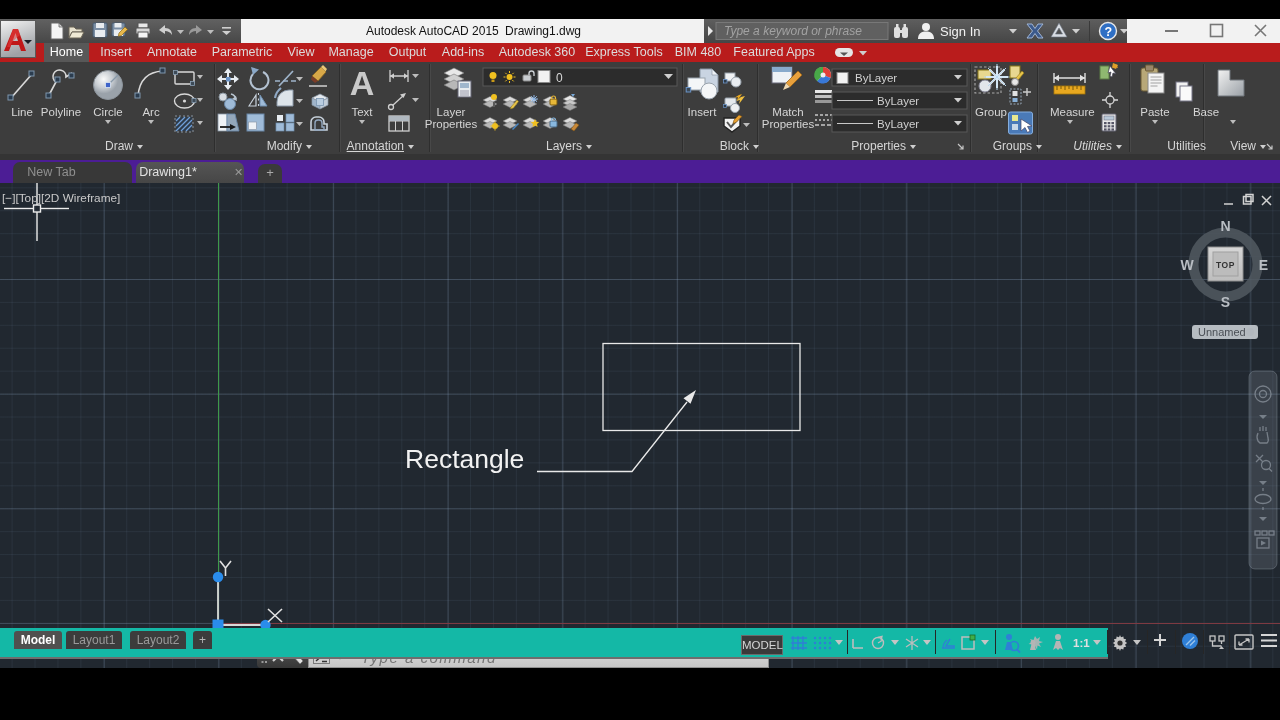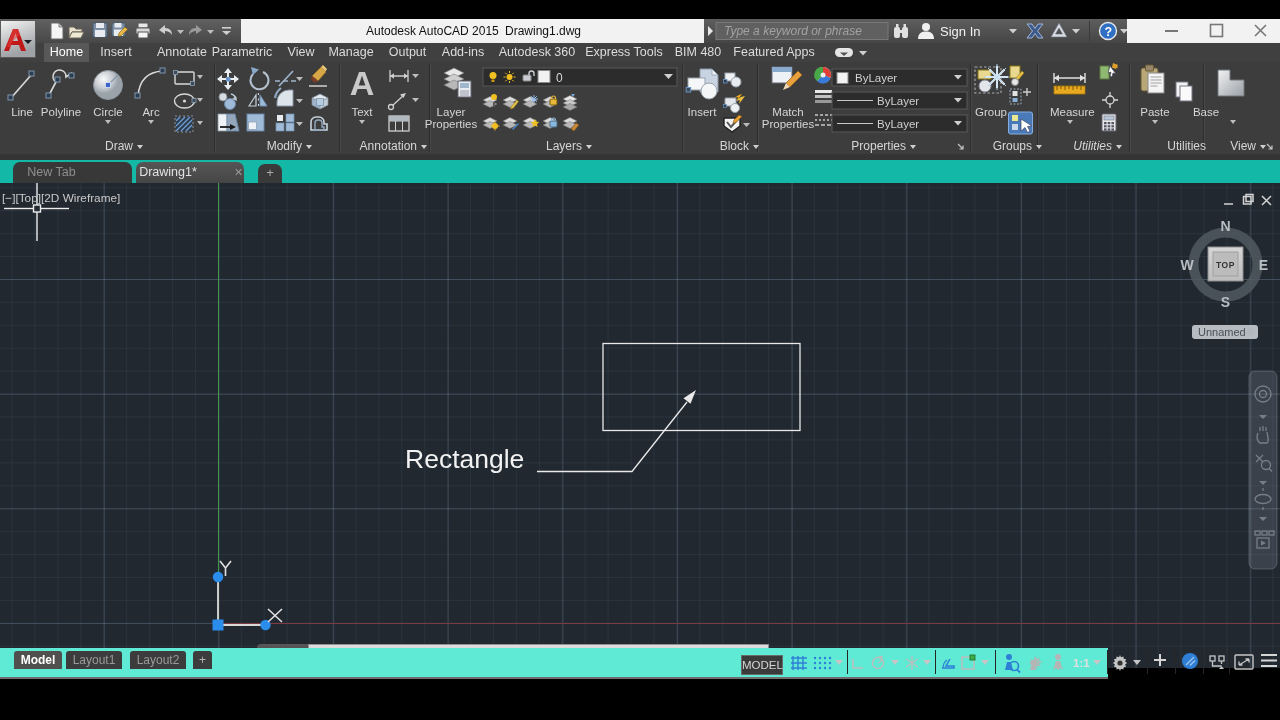--- a/index.html
+++ b/index.html
@@ -6,45 +6,45 @@
 #app{position:relative;width:1280px;height:720px;overflow:hidden;background:#000;
   font-family:"Liberation Sans",sans-serif;}
 .abs{position:absolute;}
 
 #titlebar{left:0;top:19px;width:1280px;height:24px;background:#f2f2f2;}
 #qat{left:0;top:0;width:241px;height:24px;background:linear-gradient(#616161,#474747);}
 #infocenter{left:704px;top:0;width:423px;height:24px;background:linear-gradient(#5e5e5e,#454545);}
 #logo{left:0;top:20px;width:36px;height:38px;background:linear-gradient(160deg,#f2f2f2,#9fa2a6 80%);border:1px solid #5a5a5a;z-index:5;}
 .titletext{top:5px;font-size:12px;color:#111;text-align:right;}
 
-#ribbontabs{left:0;top:43px;width:1280px;height:19px;background:#404040;}
+#ribbontabs{left:0;top:43px;width:1280px;height:19px;background:#b91c1c;}
 .rtab{position:absolute;top:0;height:19px;line-height:19px;font-size:12.5px;color:#dcdcdc;text-align:center;}
 .rtab.active{background:#585858;color:#fff;}
 
 #ribbon{left:0;top:62px;width:1280px;height:92px;background:#3d3d3d;}
 .psep{position:absolute;top:2px;width:2px;height:88px;border-left:1px solid #2e2e2e;border-right:1px solid #484848;}
 .plabel{position:absolute;top:77px;height:15px;line-height:15px;font-size:12px;color:#d6d6d6;text-align:right;white-space:nowrap;}
 .blabel{position:absolute;font-size:11.5px;color:#d6d6d6;text-align:center;white-space:nowrap;line-height:12px;}
 .dar{width:0;height:0;border-left:3.5px solid transparent;border-right:3.5px solid transparent;border-top:4px solid #cfcfcf;display:inline-block;vertical-align:middle;margin-left:4px;}
 .darf{position:absolute;width:0;height:0;border-left:3.5px solid transparent;border-right:3.5px solid transparent;border-top:4px solid #bdbdbd;}
 #strip2{left:0;top:154px;width:1280px;height:6px;background:#343434;}
 
-#filebar{left:0;top:160px;width:1280px;height:23px;background:#14b8a6;}
+#filebar{left:0;top:160px;width:1280px;height:23px;background:#4c1d95;}
 .ftab{position:absolute;top:2px;height:21px;border-radius:7px 7px 0 0;font-size:12.5px;text-align:center;}
 
 #canvas{left:0;top:183px;width:1280px;height:485px;background-color:#212830;
  background-image:
   linear-gradient(rgba(150,175,205,.22) 1px, transparent 1px),
   linear-gradient(90deg, rgba(150,175,205,.22) 1px, transparent 1px),
   linear-gradient(rgba(158,196,236,.07) 1px, transparent 1px),
   linear-gradient(90deg, rgba(158,196,236,.07) 1px, transparent 1px);
  background-size:114.67px 114.67px,114.67px 114.67px,22.93px 22.93px,22.93px 22.93px;
  background-position:0 96px,103.8px 0,0 4.3px,11.6px 0;}
 
-#statusbar{left:0;top:648px;width:1108px;height:31px;background:#5eead4;border-bottom:2px solid #6e6e6e;}
+#statusbar{left:0;top:628px;width:1108px;height:31px;background:#14b8a6;border-bottom:2px solid #6e6e6e;}
 .ltab{position:absolute;top:3px;height:18px;line-height:18px;font-size:12px;color:#9a9a9a;text-align:center;border-radius:3px 3px 0 0;}
 .sbtn{position:absolute;top:7px;height:20px;background:#3a3a3a;border:1px solid #2a2a2a;}
 #blackbottom{left:0;top:699px;width:1280px;height:21px;background:#000;}
 </style></head>
 <body>
 <div id="app">
 
   <div class="abs" id="titlebar">
     <div class="abs" id="qat">
       <svg width="241" height="24" style="position:absolute;left:36px;top:0;">
@@ -140,21 +140,21 @@
     <svg width="34" height="36" style="position:absolute;left:0;top:0;">
       <polygon points="12,8 17,8 25,30 20,30 18,24 10,24 11,20 17,20 14.5,12 8,30 3,30" fill="#c01818"></polygon>
       <polygon points="12,8 17,8 19,14 11,21 9,26 6,26" fill="#e84040" opacity=".55"></polygon>
       <polygon points="31,19 27,23 23,19" fill="#1a2026"></polygon>
     </svg>
   </div>
 
   <div class="abs" id="ribbontabs">
     <div class="rtab active" style="left:44px;width:45px;">Home</div>
     <div class="rtab" style="left:96px;width:40px;">Insert</div>
-    <div class="rtab" style="left:143px;width:58px;margin-left:10px;">Annotate</div>
+    <div class="rtab" style="left:143px;width:58px;">Annotate</div>
     <div class="rtab" style="left:208px;width:68px;">Parametric</div>
     <div class="rtab" style="left:283px;width:36px;">View</div>
     <div class="rtab" style="left:325px;width:52px;">Manage</div>
     <div class="rtab" style="left:384px;width:47px;">Output</div>
     <div class="rtab" style="left:438px;width:50px;">Add-ins</div>
     <div class="rtab" style="left:495px;width:84px;">Autodesk 360</div>
     <div class="rtab" style="left:582px;width:84px;">Express Tools</div>
     <div class="rtab" style="left:672px;width:52px;">BIM 480</div>
     <div class="rtab" style="left:730px;width:88px;">Featured Apps</div>
     <svg width="50" height="19" style="position:absolute;left:833px;top:0;">
@@ -169,21 +169,21 @@
     <div class="psep" style="left:339px;"></div>
     <div class="psep" style="left:429px;"></div>
     <div class="psep" style="left:682px;"></div>
     <div class="psep" style="left:757px;"></div>
     <div class="psep" style="left:970px;"></div>
     <div class="psep" style="left:1037px;"></div>
     <div class="psep" style="left:1129px;"></div>
     <div class="psep" style="left:1203px;"></div>
     <div class="plabel" style="left:63px;width:80px;">Draw<span class="dar"></span></div>
     <div class="plabel" style="left:232px;width:80px;">Modify<span class="dar"></span></div>
-    <div class="plabel" style="left:337px;width:90px;">Annotation<span class="dar"></span></div>
+    <div class="plabel" style="left:324px;width:90px;text-decoration:underline;">Annotation<span class="dar"></span></div>
     <div class="plabel" style="left:512px;width:80px;">Layers<span class="dar"></span></div>
     <div class="plabel" style="left:679px;width:80px;">Block<span class="dar"></span></div>
     <div class="plabel" style="left:836px;width:80px;">Properties<span class="dar"></span></div>
     <div class="plabel" style="left:962px;width:80px;">Groups<span class="dar"></span></div>
     <div class="plabel" style="left:1042px;width:80px;font-style:italic;">Utilities<span class="dar"></span></div>
     <div class="plabel" style="left:1126px;width:80px;">Utilities</div>
     <div class="plabel" style="left:1204px;width:62px;">View<span class="dar"></span></div>
     <svg width="8" height="8" style="position:absolute;left:957px;top:81px;">
         <path d="M1,1 L6,6 M6,2.5 L6,6 L2.5,6" stroke="#c6c6c6" stroke-width="1.2" fill="none"></path>
       </svg>

